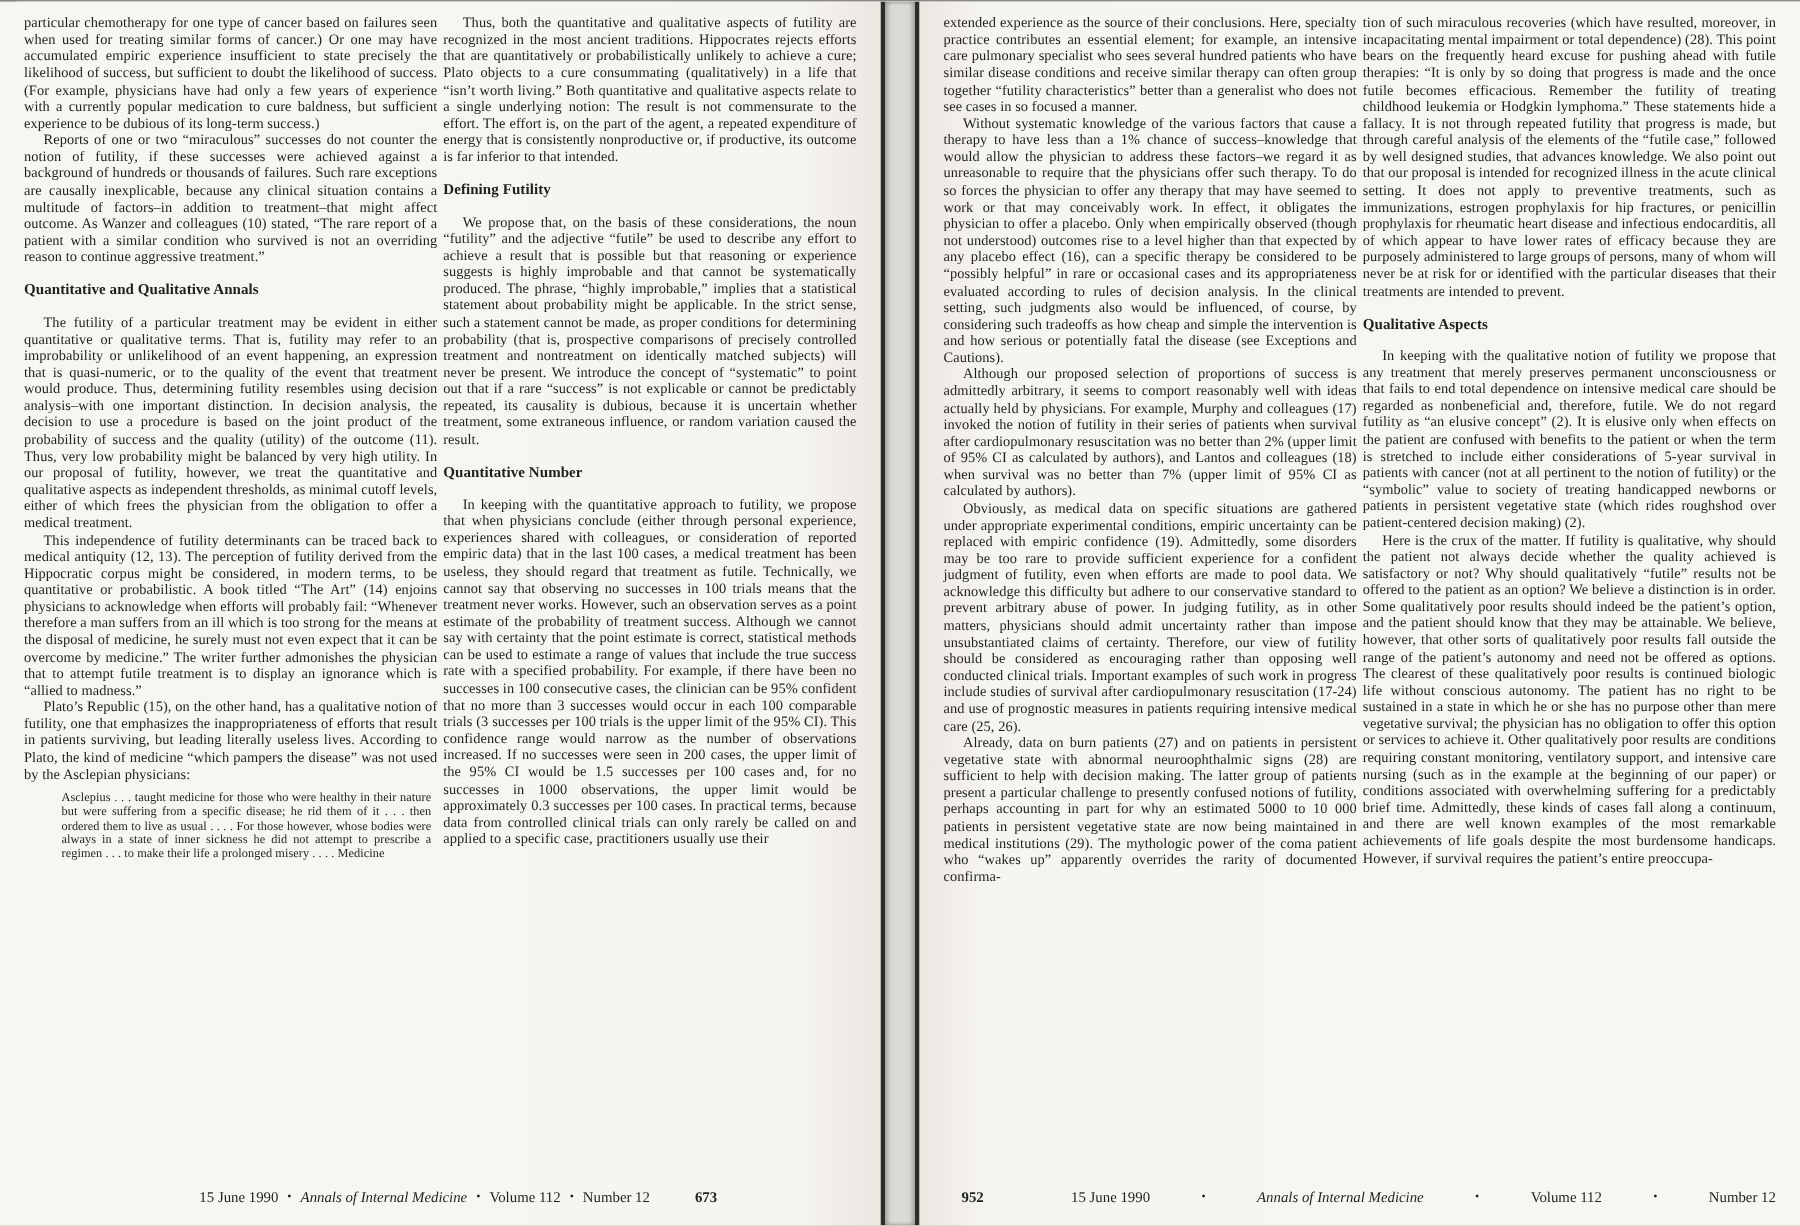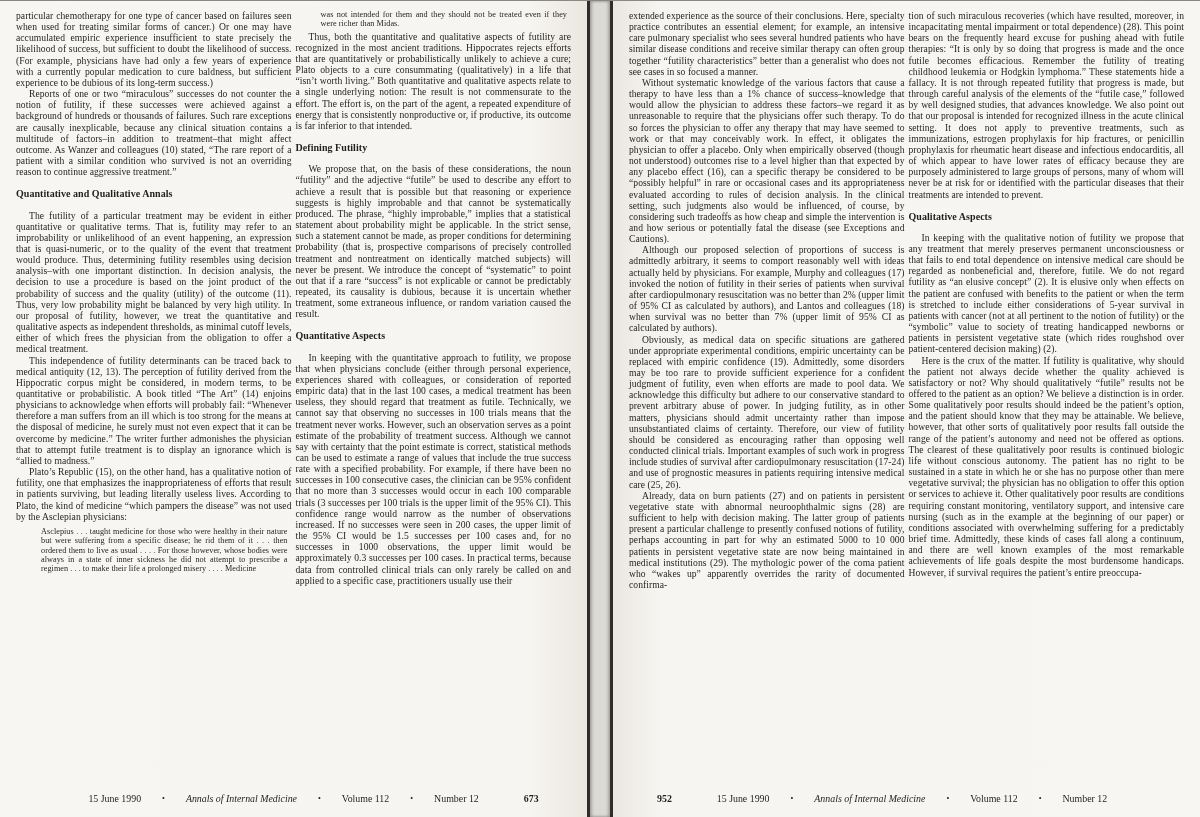--- a/index.html
+++ b/index.html
@@ -55,58 +55,57 @@
   .blk.quote {
     font-size: 8.2px;
     line-height: 9.35px;
     padding-left: 25px;
     padding-right: 4px;
     margin-top: 5px;
   }
   .blk.quote.first { padding-left: 25px; margin-top: 0; margin-bottom: 2px; }
   .footer {
     position: absolute;
-    left: 16px; right: 16px; bottom: 13px;
+    left: 0; right: 16px; bottom: 13px;
     font-size: 9.9px;
     display: flex;
     align-items: baseline;
-    gap: 21px;
+    gap: 6px;
     white-space: nowrap;
   }
   .footer .journal { font-style: italic; }
   .footer .sep { font-size: 8px; position: relative; top: -1px; }
   .footer .pagenum { font-weight: bold; }
   .footer-left { justify-content: center; padding-left: 40px; }
   .footer-left .pagenum { margin-left: 24px; }
-  .footer-right { justify-content: flex-start; padding-left: 28px; }
+  .footer-right { justify-content: space-between; padding-left: 28px; }
   .footer-right .pagenum { margin-right: 24px; }
 </style>
 </head>
 <body>
 
 <div class="spread">
   <div class="artifact"></div>
 
   <div class="page page-left">
     <div class="cols">
       <div class="col">
           <div class="blk paragraph">particular chemotherapy for one type of cancer based on failures seen when used for treating similar forms of cancer.) Or one may have accumulated empiric experience insufficient to state precisely the likelihood of success, but sufficient to doubt the likelihood of success. (For example, physicians have had only a few years of experience with a currently popular medication to cure baldness, but sufficient experience to be dubious of its long-term success.)</div>
           <div class="blk paragraph indent">Reports of one or two “miraculous” successes do not counter the notion of futility, if these successes were achieved against a background of hundreds or thousands of failures. Such rare exceptions are causally inexplicable, because any clinical situation contains a multitude of factors–in addition to treatment–that might affect outcome. As Wanzer and colleagues (10) stated, “The rare report of a patient with a similar condition who survived is not an overriding reason to continue aggressive treatment.”</div>
           <div class="blk heading">Quantitative and Qualitative Annals</div>
           <div class="blk paragraph indent">The futility of a particular treatment may be evident in either quantitative or qualitative terms. That is, futility may refer to an improbability or unlikelihood of an event happening, an expression that is quasi-numeric, or to the quality of the event that treatment would produce. Thus, determining futility resembles using decision analysis–with one important distinction. In decision analysis, the decision to use a procedure is based on the joint product of the probability of success and the quality (utility) of the outcome (11). Thus, very low probability might be balanced by very high utility. In our proposal of futility, however, we treat the quantitative and qualitative aspects as independent thresholds, as minimal cutoff levels, either of which frees the physician from the obligation to offer a medical treatment.</div>
           <div class="blk paragraph indent">This independence of futility determinants can be traced back to medical antiquity (12, 13). The perception of futility derived from the Hippocratic corpus might be considered, in modern terms, to be quantitative or probabilistic. A book titled “The Art” (14) enjoins physicians to acknowledge when efforts will probably fail: “Whenever therefore a man suffers from an ill which is too strong for the means at the disposal of medicine, he surely must not even expect that it can be overcome by medicine.” The writer further admonishes the physician that to attempt futile treatment is to display an ignorance which is “allied to madness.”</div>
           <div class="blk paragraph indent">Plato’s Republic (15), on the other hand, has a qualitative notion of futility, one that emphasizes the inappropriateness of efforts that result in patients surviving, but leading literally useless lives. According to Plato, the kind of medicine “which pampers the disease” was not used by the Asclepian physicians:</div>
           <div class="blk quote">Asclepius . . . taught medicine for those who were healthy in their nature but were suffering from a specific disease; he rid them of it . . . then ordered them to live as usual . . . . For those however, whose bodies were always in a state of inner sickness he did not attempt to prescribe a regimen . . . to make their life a prolonged misery . . . . Medicine</div>
         </div>
       <div class="col">
-          <div class="blk quote first">was not intended for them and they should not be treated even if they were richer than Midas.</div>
           <div class="blk paragraph indent">Thus, both the quantitative and qualitative aspects of futility are recognized in the most ancient traditions. Hippocrates rejects efforts that are quantitatively or probabilistically unlikely to achieve a cure; Plato objects to a cure consummating (qualitatively) in a life that “isn’t worth living.” Both quantitative and qualitative aspects relate to a single underlying notion: The result is not commensurate to the effort. The effort is, on the part of the agent, a repeated expenditure of energy that is consistently nonproductive or, if productive, its outcome is far inferior to that intended.</div>
           <div class="blk heading">Defining Futility</div>
           <div class="blk paragraph indent">We propose that, on the basis of these considerations, the noun “futility” and the adjective “futile” be used to describe any effort to achieve a result that is possible but that reasoning or experience suggests is highly improbable and that cannot be systematically produced. The phrase, “highly improbable,” implies that a statistical statement about probability might be applicable. In the strict sense, such a statement cannot be made, as proper conditions for determining probability (that is, prospective comparisons of precisely controlled treatment and nontreatment on identically matched subjects) will never be present. We introduce the concept of “systematic” to point out that if a rare “success” is not explicable or cannot be predictably repeated, its causality is dubious, because it is uncertain whether treatment, some extraneous influence, or random variation caused the result.</div>
-          <div class="blk heading">Quantitative Aspects</div>
+          <div class="blk heading">Quantitative Number</div>
           <div class="blk paragraph indent">In keeping with the quantitative approach to futility, we propose that when physicians conclude (either through personal experience, experiences shared with colleagues, or consideration of reported empiric data) that in the last 100 cases, a medical treatment has been useless, they should regard that treatment as futile. Technically, we cannot say that observing no successes in 100 trials means that the treatment never works. However, such an observation serves as a point estimate of the probability of treatment success. Although we cannot say with certainty that the point estimate is correct, statistical methods can be used to estimate a range of values that include the true success rate with a specified probability. For example, if there have been no successes in 100 consecutive cases, the clinician can be 95% confident that no more than 3 successes would occur in each 100 comparable trials (3 successes per 100 trials is the upper limit of the 95% CI). This confidence range would narrow as the number of observations increased. If no successes were seen in 200 cases, the upper limit of the 95% CI would be 1.5 successes per 100 cases and, for no successes in 1000 observations, the upper limit would be approximately 0.3 successes per 100 cases. In practical terms, because data from controlled clinical trials can only rarely be called on and applied to a specific case, practitioners usually use their</div>
         </div>
     </div>
     <div class="footer footer-left">
       <span>15 June 1990</span>
       <span class="sep">•</span>
       <span class="journal">Annals of Internal Medicine</span>
       <span class="sep">•</span>
       <span>Volume 112</span>
       <span class="sep">•</span>

